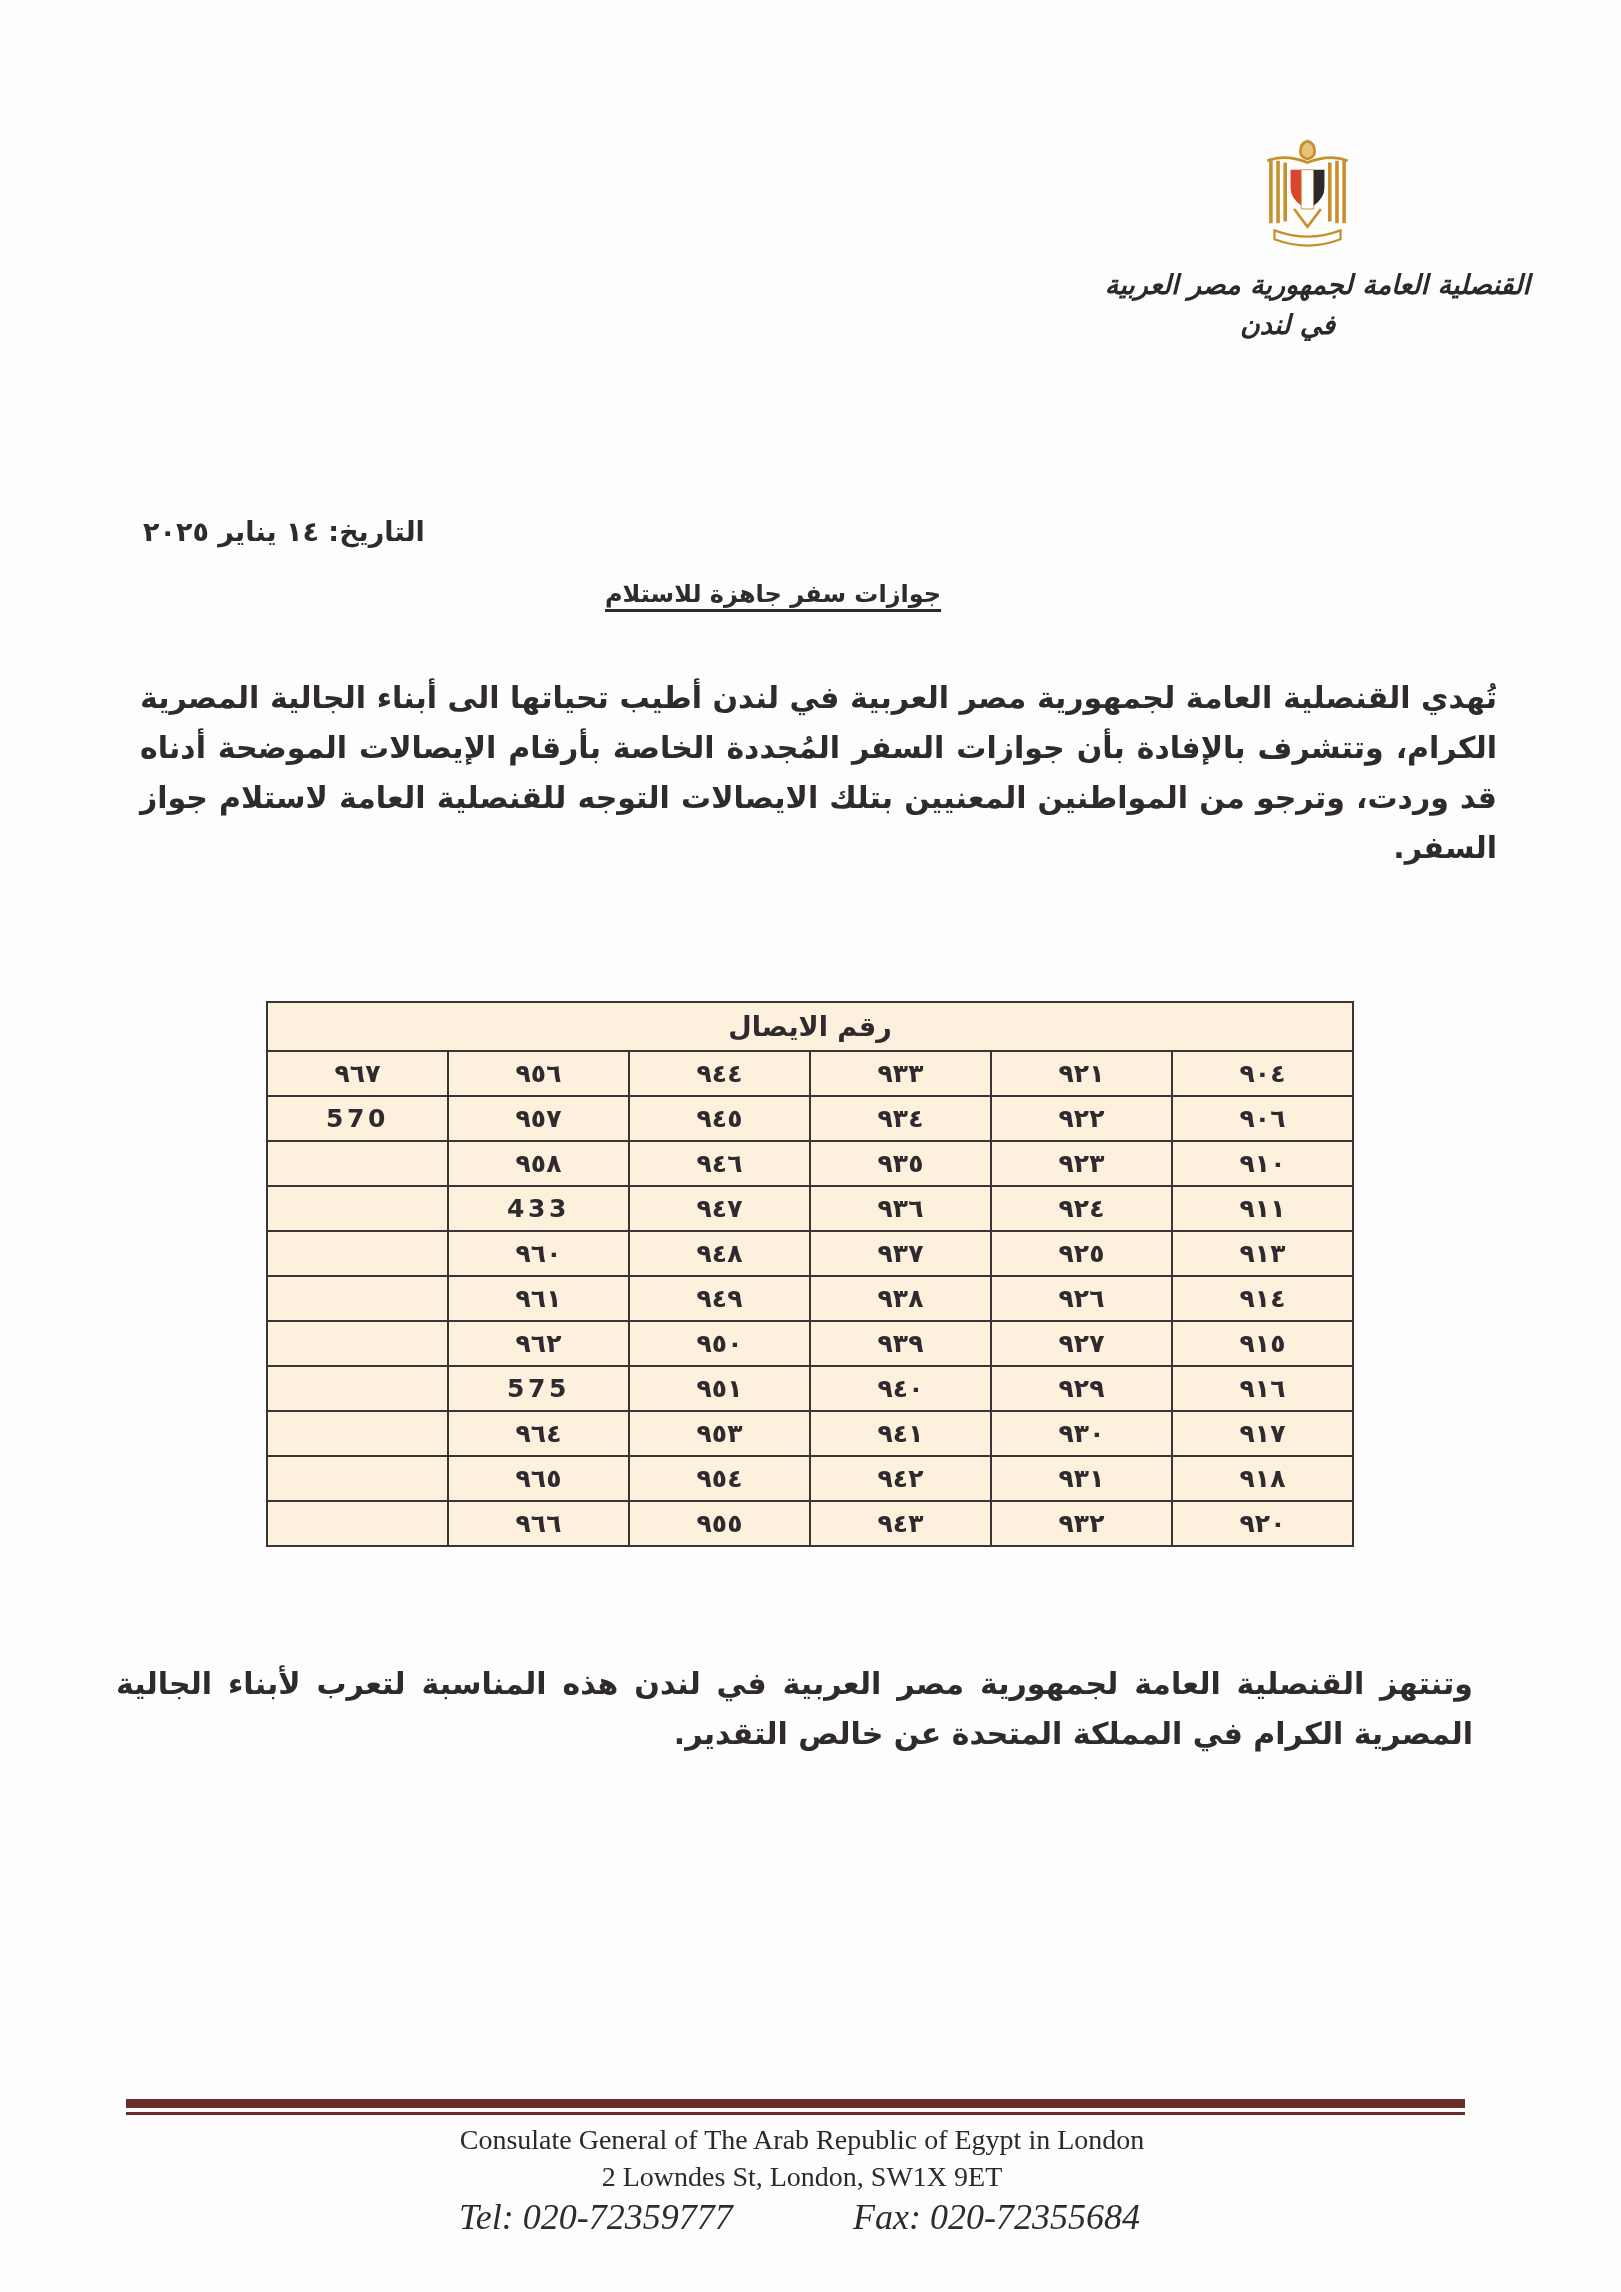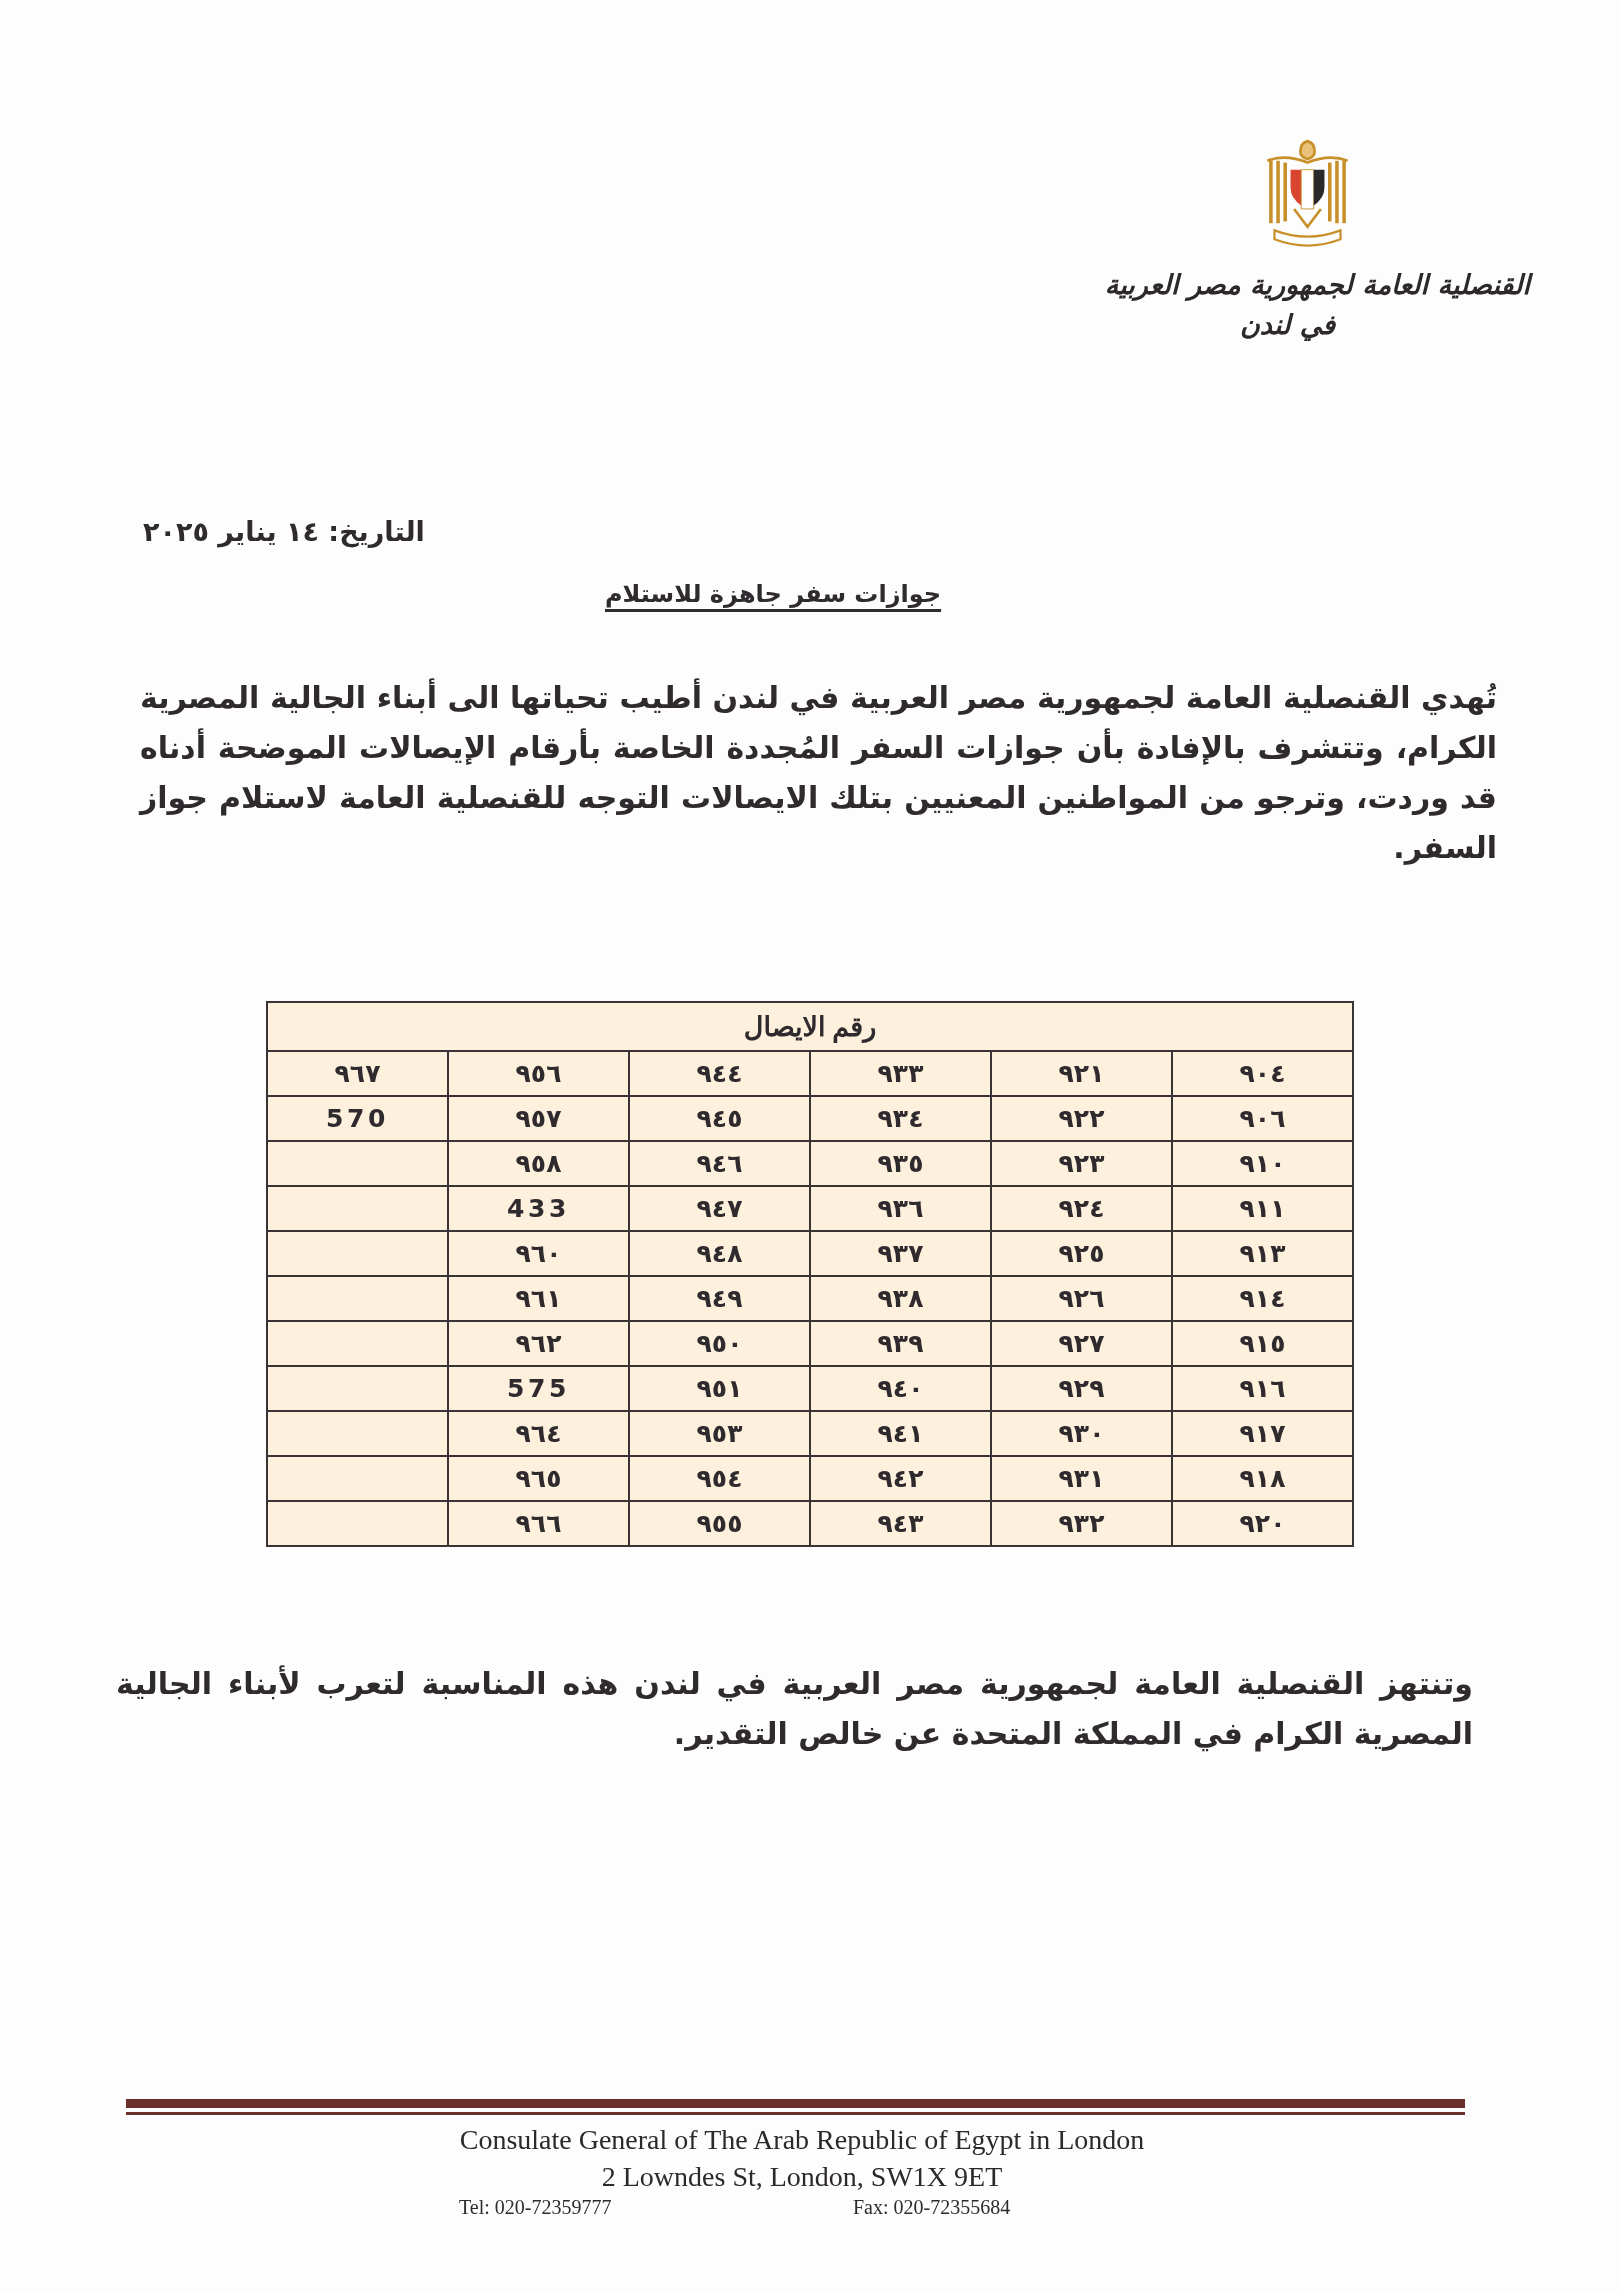--- a/index.html
+++ b/index.html
@@ -35,32 +35,32 @@
     #closing { top: 1659px; width: 1357px; }
     
     #receipts {
       left: 266px; top: 1001px; width: 1088px; border-collapse: collapse; direction: rtl;
       background: #fdf1dd; table-layout: fixed;
     }
     #receipts td, #receipts th {
       border: 2.2px solid #3a3436; text-align: center; font-weight: bold; color: #2f2a2e;
       font-size: 25px; height: 43px; padding: 0; letter-spacing: 3.6px;
     }
-    #receipts th { font-size: 27px; height: 47px; letter-spacing: 0; font-family: Liberation Serif, serif; }
+    #receipts th { font-size: 27px; height: 47px; letter-spacing: 0; }
     
     .rule-thick { left: 126px; top: 2099px; width: 1339px; height: 9px; background: #6b2e2a; }
     .rule-thin { left: 126px; top: 2112px; width: 1339px; height: 2.7px; background: #6b2e2a; }
     .footer-text {
       left: 0; width: 1622px; text-align: center; font-family: "Liberation Serif", serif;
       font-size: 28px; color: #2c282c; line-height: 38px;
     }
     #footer-line1 { top: 2121px; left: -9px; }
     #footer-line2 { top: 2158px; left: -9px; }
     #footer-contact { top: 2196px; left: 0; width: 1622px; }
-    #footer-contact span { position: absolute; font-family: "Liberation Serif", serif; font-size: 20px; white-space: nowrap; }
+    #footer-contact span { position: absolute; font-family: "Liberation Serif", serif; font-size: 36px; white-space: nowrap; font-style: italic; }
     #tel { left: 459px; }
     #fax { left: 853px; }
   </style>
 </head>
 <body>
 
 <div id="emblem" class="abs">
   <svg width="99" height="116" viewBox="0 0 110 130">
     <g fill="none" stroke="#c8902a" stroke-width="3">
       <path d="M55 8 q-8 2 -8 12 q0 6 8 8 q8 -2 8 -8 q0 -10 -8 -12z" fill="#e8c27a"></path>

